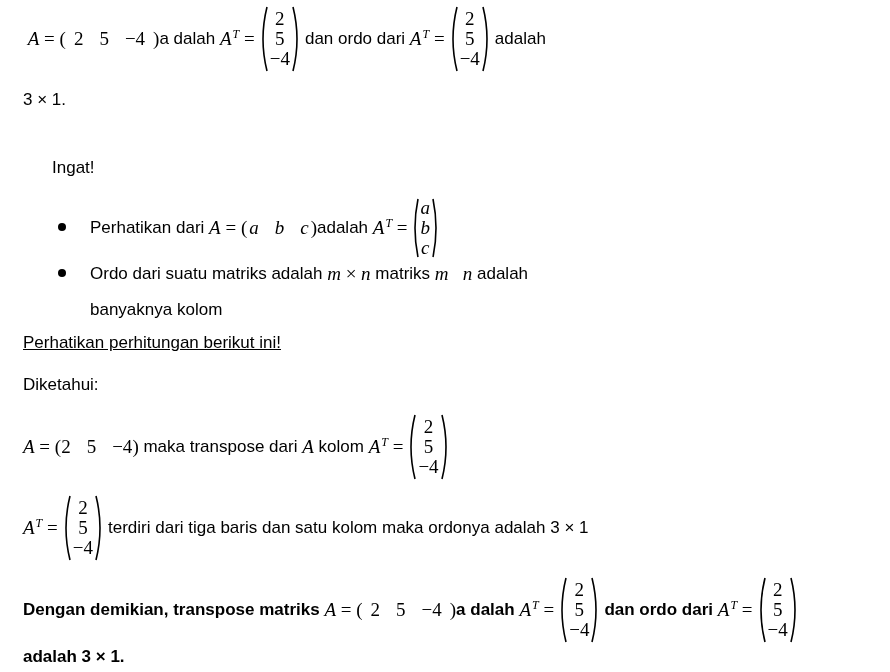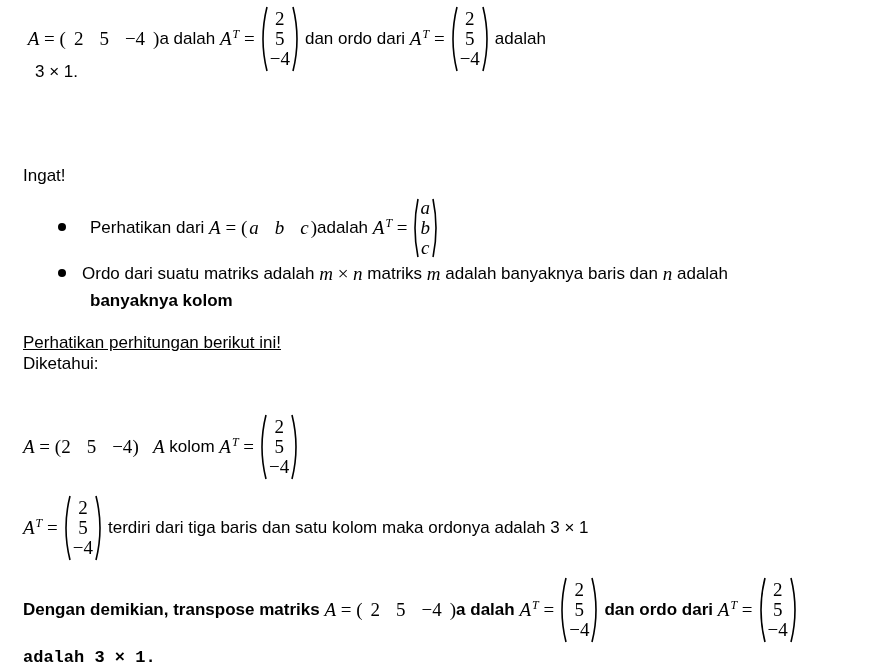--- a/index.html
+++ b/index.html
@@ -69,25 +69,25 @@
         <span>−4</span>
       </span>
     <span class="paren">
         <svg width="10" height="66" viewBox="0 0 10 66">
           <path d="M1 1 Q9 33 1 65" stroke="#000" stroke-width="1.6" fill="none"></path>
         </svg>
       </span>
   </span>
   <span class="t">adalah</span>
 </div>
-<div class="line" style="top:60px;height:24px;margin-left:12px;">
+<div class="line" style="top:88px;height:24px;">
   <span class="t">3 × 1.</span>
 </div>
 
-<div class="line" style="top:164px;height:24px;">
+<div class="line" style="top:156px;height:24px;margin-left:29px;">
   <span>Ingat!</span>
 </div>
 
 <div class="bullet" style="top:223px;"></div>
 <div class="line" style="top:196px;left:90px;height:64px;">
   <span>Perhatikan dari</span>&nbsp;
   <span class="math">
     <span class="mi">A</span> = <span class="rowvec">(<span class="cell mi" style="padding-left:2px">a</span><span class="cell mi">b</span><span class="cell mi" style="padding-right:2px">c</span>)</span>
   </span>
   <span>adalah</span>&nbsp;
@@ -105,46 +105,46 @@
       </span>
     <span class="paren">
         <svg width="8" height="60" viewBox="0 0 8 60">
           <path d="M1 1 Q7 30 1 59" stroke="#000" stroke-width="1.6" fill="none"></path>
         </svg>
       </span>
   </span>
 </div>
 
 <div class="bullet" style="top:269px;"></div>
-<div class="line" style="top:262px;left:82px;height:24px;justify-content:center;">
+<div class="line" style="top:262px;left:90px;height:24px;justify-content:center;">
   <span>Ordo dari suatu matriks adalah</span>&nbsp;
   <span class="math mi">m</span>&nbsp;<span class="math">×</span>&nbsp;<span class="math mi">n</span>&nbsp;
   <span>matriks</span>&nbsp;
   <span class="math mi">m</span>&nbsp;
-  <span>adalah banyaknya baris dan</span>&nbsp;
+  &nbsp;
   <span class="math mi">n</span>&nbsp;
   <span>adalah</span>
 </div>
-<div class="line" style="top:289px;left:90px;height:24px;font-weight:bold;">
+<div class="line" style="top:298px;left:90px;height:24px;">
   <span>banyaknya kolom</span>
 </div>
 
 <div class="line" style="top:331px;height:24px;text-decoration:underline;">
   <span>Perhatikan perhitungan berikut ini!</span>
 </div>
-<div class="line" style="top:352px;height:24px;justify-content:center;">
+<div class="line" style="top:373px;height:24px;justify-content:center;">
   <span>Diketahui:</span>
 </div>
 
 <div class="line" style="top:413px;height:68px;">
   <span class="math">
     <span class="mi">A</span> <span>=</span>
     <span class="rowvec">(<span class="cell" style="padding-left:0">2</span><span class="cell">5</span><span class="cell" style="padding-right:0">−4</span>)</span>
   </span>&nbsp;
-  &nbsp;
+  <span>maka transpose dari</span>&nbsp;
   <span class="math mi">A</span>&nbsp;
   <span>kolom</span>&nbsp;
   <span class="math"><span class="mi">A</span><sup>T</sup> <span>=</span></span>
   <span class="colvec">
     <span class="paren">
         <svg width="10" height="66" viewBox="0 0 10 66">
           <path d="M9 1 Q1 33 9 65" stroke="#000" stroke-width="1.6" fill="none"></path>
         </svg>
       </span>
     <span class="col">
@@ -220,15 +220,15 @@
         <span>5</span>
         <span>−4</span>
       </span>
     <span class="paren">
         <svg width="10" height="66" viewBox="0 0 10 66">
           <path d="M1 1 Q9 33 1 65" stroke="#000" stroke-width="1.6" fill="none"></path>
         </svg>
       </span>
   </span>
 </div>
-<div class="line bold" style="top:645px;height:24px;font-family:Liberation Mono, monospace;">
+<div class="line bold" style="top:645px;height:24px;">
   <span>adalah 3 × 1.</span>
 </div>
 
 </body></html>

